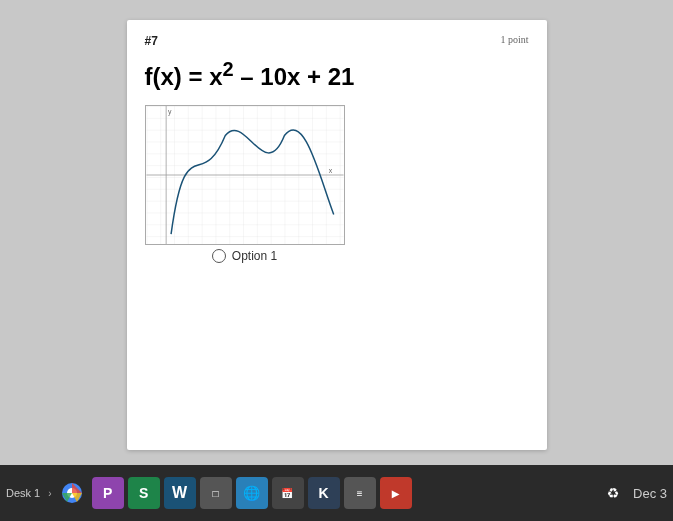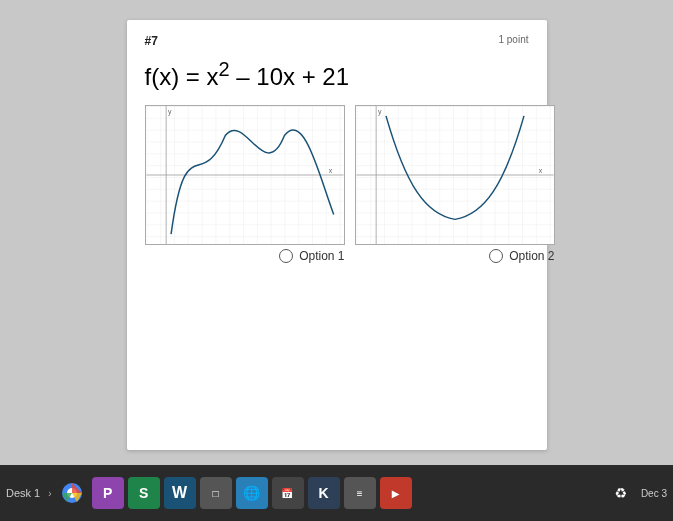--- a/index.html
+++ b/index.html
@@ -13,21 +13,21 @@
 
     .options-grid {
       display: grid;
       grid-template-columns: 1fr 1fr;
       gap: 10px;
     }
 
     .option-item {
       display: flex;
       flex-direction: column;
-      align-items: flex-end;
+      align-items: center;
     }
 
     .graph-box {
       width: 200px;
       height: 140px;
       background: white;
       border: 1px solid #aaa;
       position: relative;
       overflow: hidden;
     }
@@ -111,21 +111,21 @@
     }
 
     .taskbar-right {
       margin-left: auto;
       display: flex;
       align-items: center;
       gap: 4px;
     }
 
     .date-label {
-      font-size: 10px;
+      font-size: 13px;
       color: #ccc;
     }
 
     .outer-wrapper {
       position: relative;
       width: 673px;
       height: 521px;
       background: #b0b0b0;
     }
 
@@ -154,24 +154,24 @@
 </head>
 <body>
 
 <div class="outer-wrapper">
 
   <div class="content-area">
     <div class="white-panel">
 
       <div style="display:flex; justify-content:space-between; align-items:flex-start; margin-bottom:4px;">
         <div style="font-size:12px; font-weight:bold; color:#222;">#7</div>
-        <span style="font-size:10px; color:#666; white-space:nowrap; margin-left:8px;">1 point</span>
+        <span style="font-size:10px; color:#666; white-space:nowrap; margin-left:8px;font-family:Liberation Serif, serif;">1 point</span>
       </div>
 
-      <div style="font-size:24px; font-weight:normal; margin: 10px 0 14px 0; color:#000;">
+      <div style="font-size:24px; font-weight:bold; margin: 10px 0 14px 0; color:#000;">
         f(x) = x<sup>2</sup> – 10x + 21
       </div>
 
       <div class="options-grid">
 
         <div class="option-item">
           <div class="graph-box">
             <svg class="grid-svg" viewBox="0 0 200 140" xmlns="http://www.w3.org/2000/svg">
 
               <defs>
@@ -190,44 +190,20 @@
               <text x="185" y="68" font-size="7" fill="#666">x</text>
               <text x="22" y="8" font-size="7" fill="#666">y</text>
             </svg>
           </div>
           <label class="option-label">
             <div class="radio-circle"></div>
             <span>Option 1</span>
           </label>
         </div>
 
-        <div class="option-item">
-          <div class="graph-box">
-            <svg class="grid-svg" viewBox="0 0 200 140" xmlns="http://www.w3.org/2000/svg">
-              <defs>
-                <pattern id="grid2" width="14" height="12" patternUnits="userSpaceOnUse">
-                  <path d="M 14 0 L 0 0 0 12" fill="none" stroke="#ddd" stroke-width="0.5"></path>
-                </pattern>
-              </defs>
-              <rect width="200" height="140" fill="white"></rect>
-              <rect width="200" height="140" fill="url(#grid2)"></rect>
-
-              <line x1="20" y1="0" x2="20" y2="140" stroke="#999" stroke-width="0.8"></line>
-              <line x1="0" y1="70" x2="200" y2="70" stroke="#999" stroke-width="0.8"></line>
-
-              <path d="M 30,10 C 50,80 70,110 100,115 C 130,110 150,80 170,10" fill="none" stroke="#1a5276" stroke-width="1.5"></path>
-              <text x="185" y="68" font-size="7" fill="#666">x</text>
-              <text x="22" y="8" font-size="7" fill="#666">y</text>
-            </svg>
-          </div>
-          <label class="option-label">
-            <div class="radio-circle"></div>
-            <span>Option 2</span>
-          </label>
-        </div>
 
 
 
       </div>
     </div>
   </div>
 
   <div class="taskbar">
     <span class="taskbar-label">Desk 1</span>
     <span style="color:#aaa; font-size:10px;">›</span>

